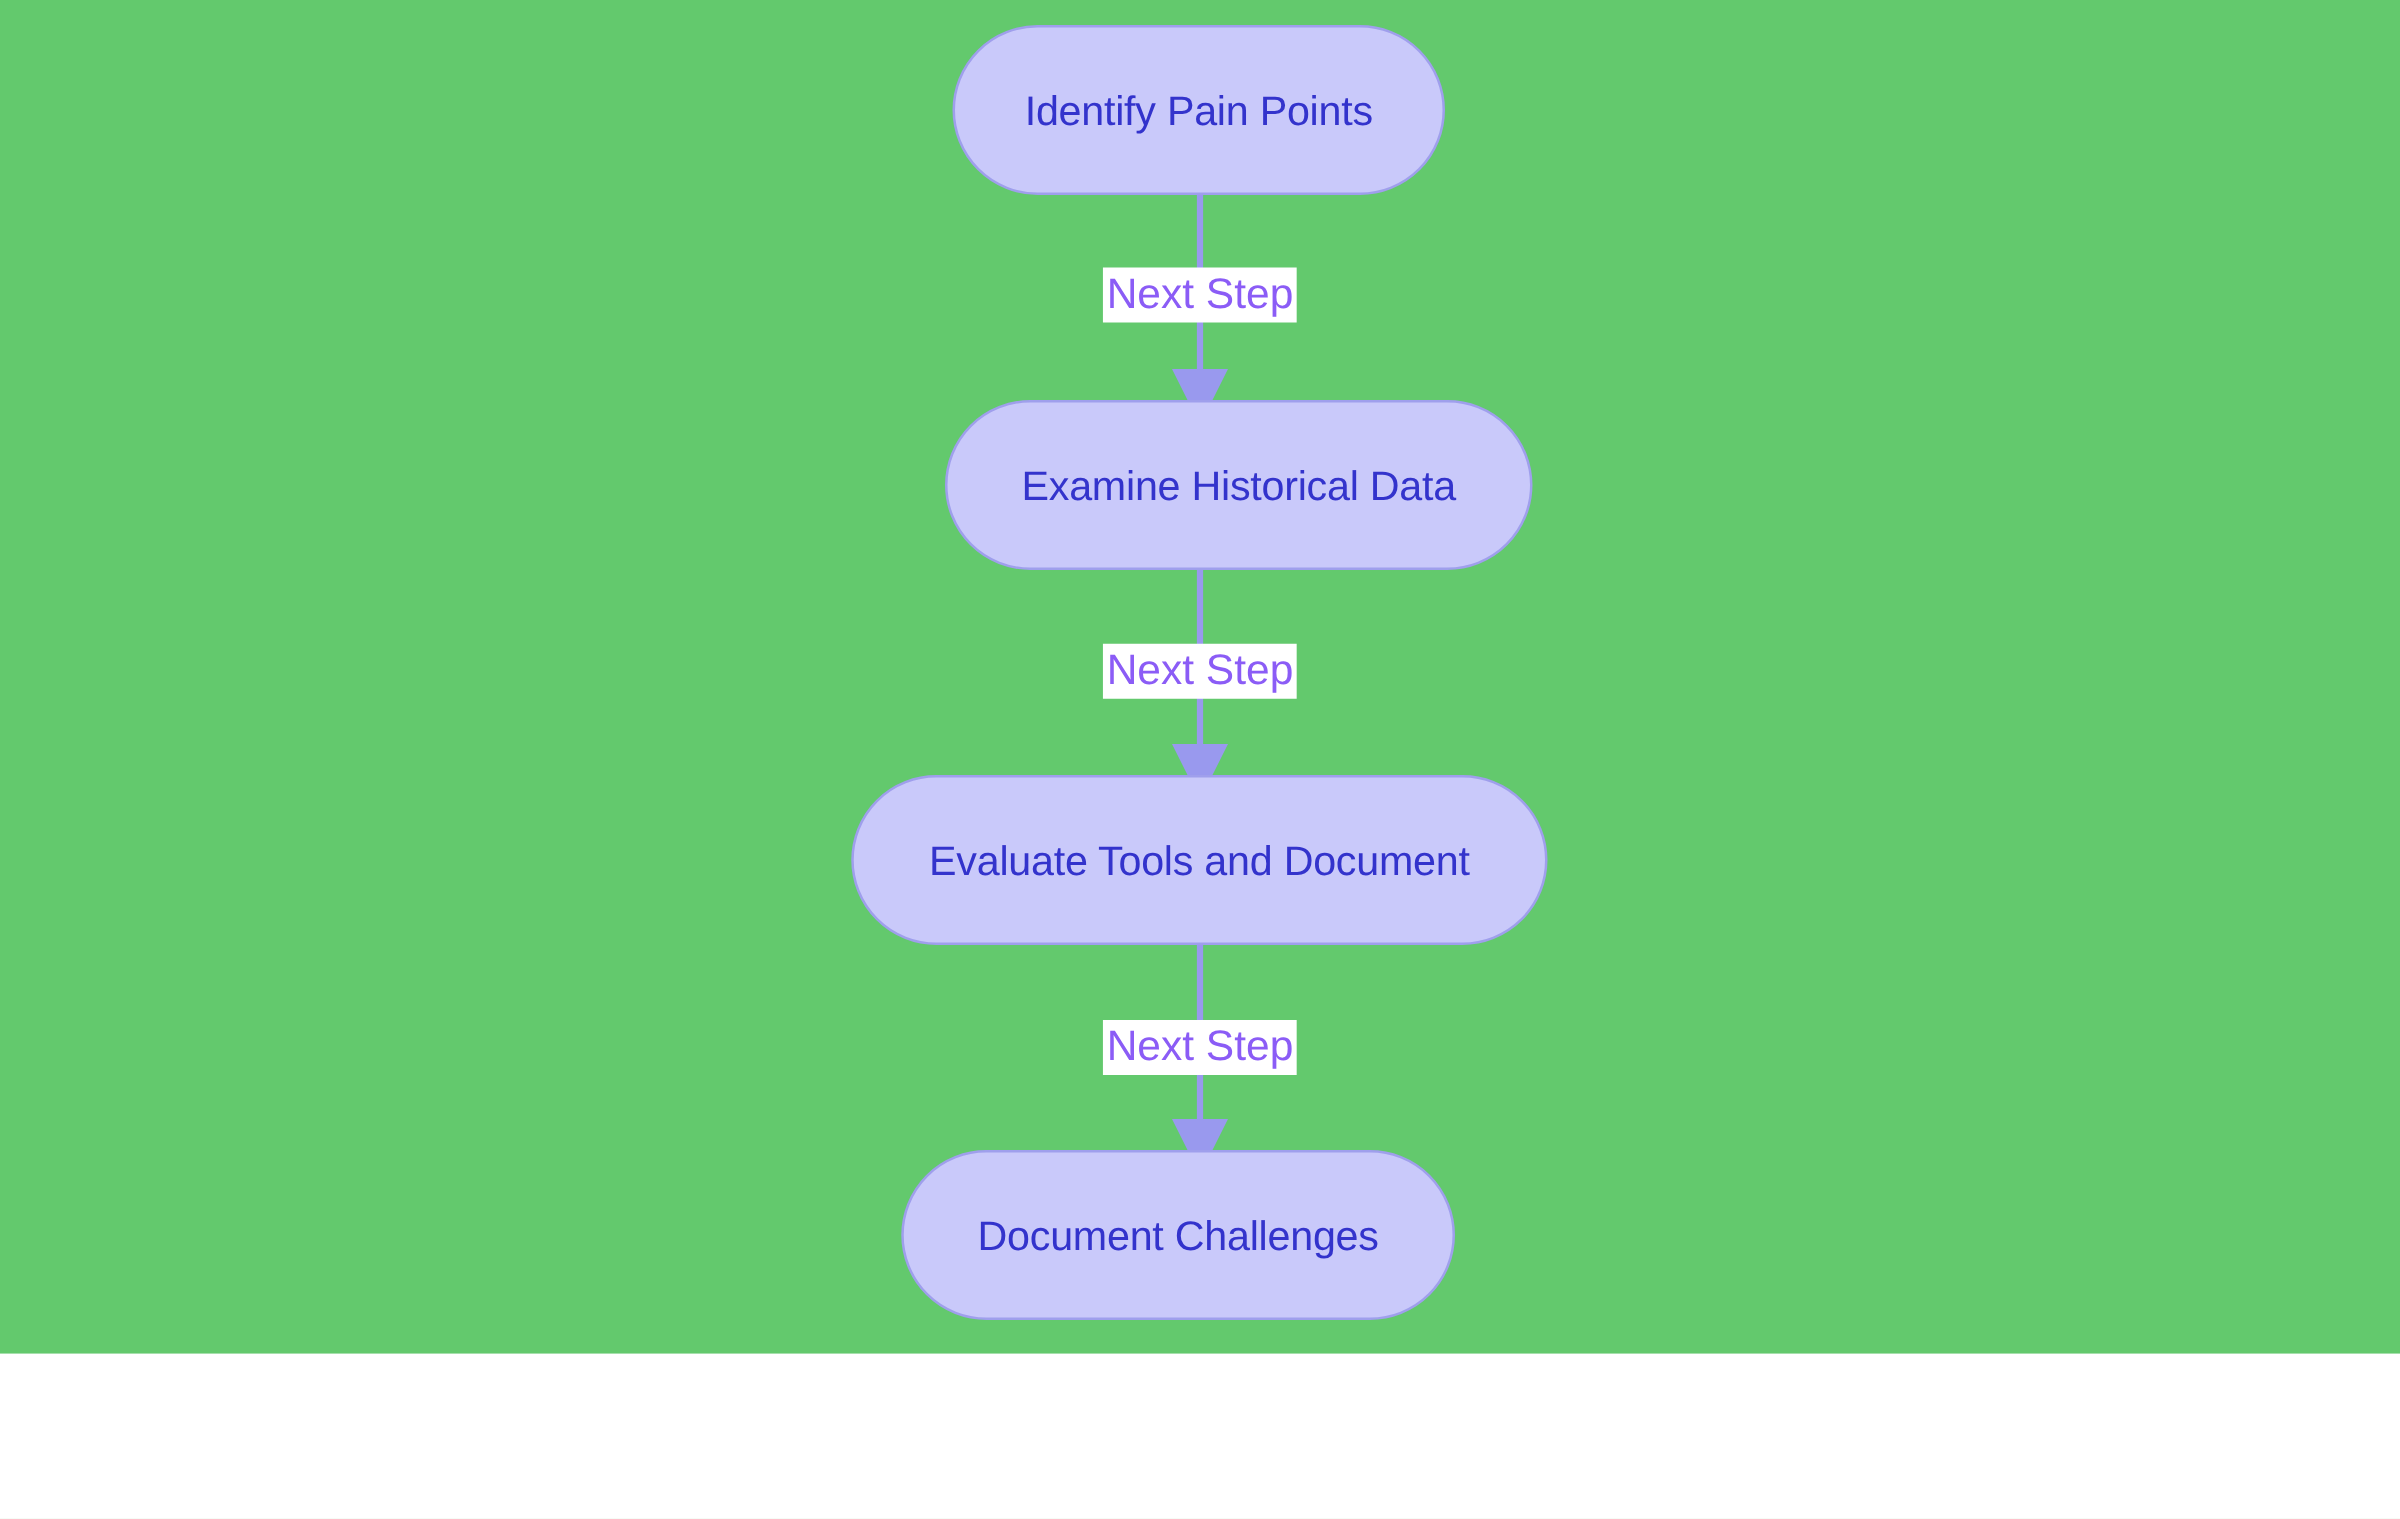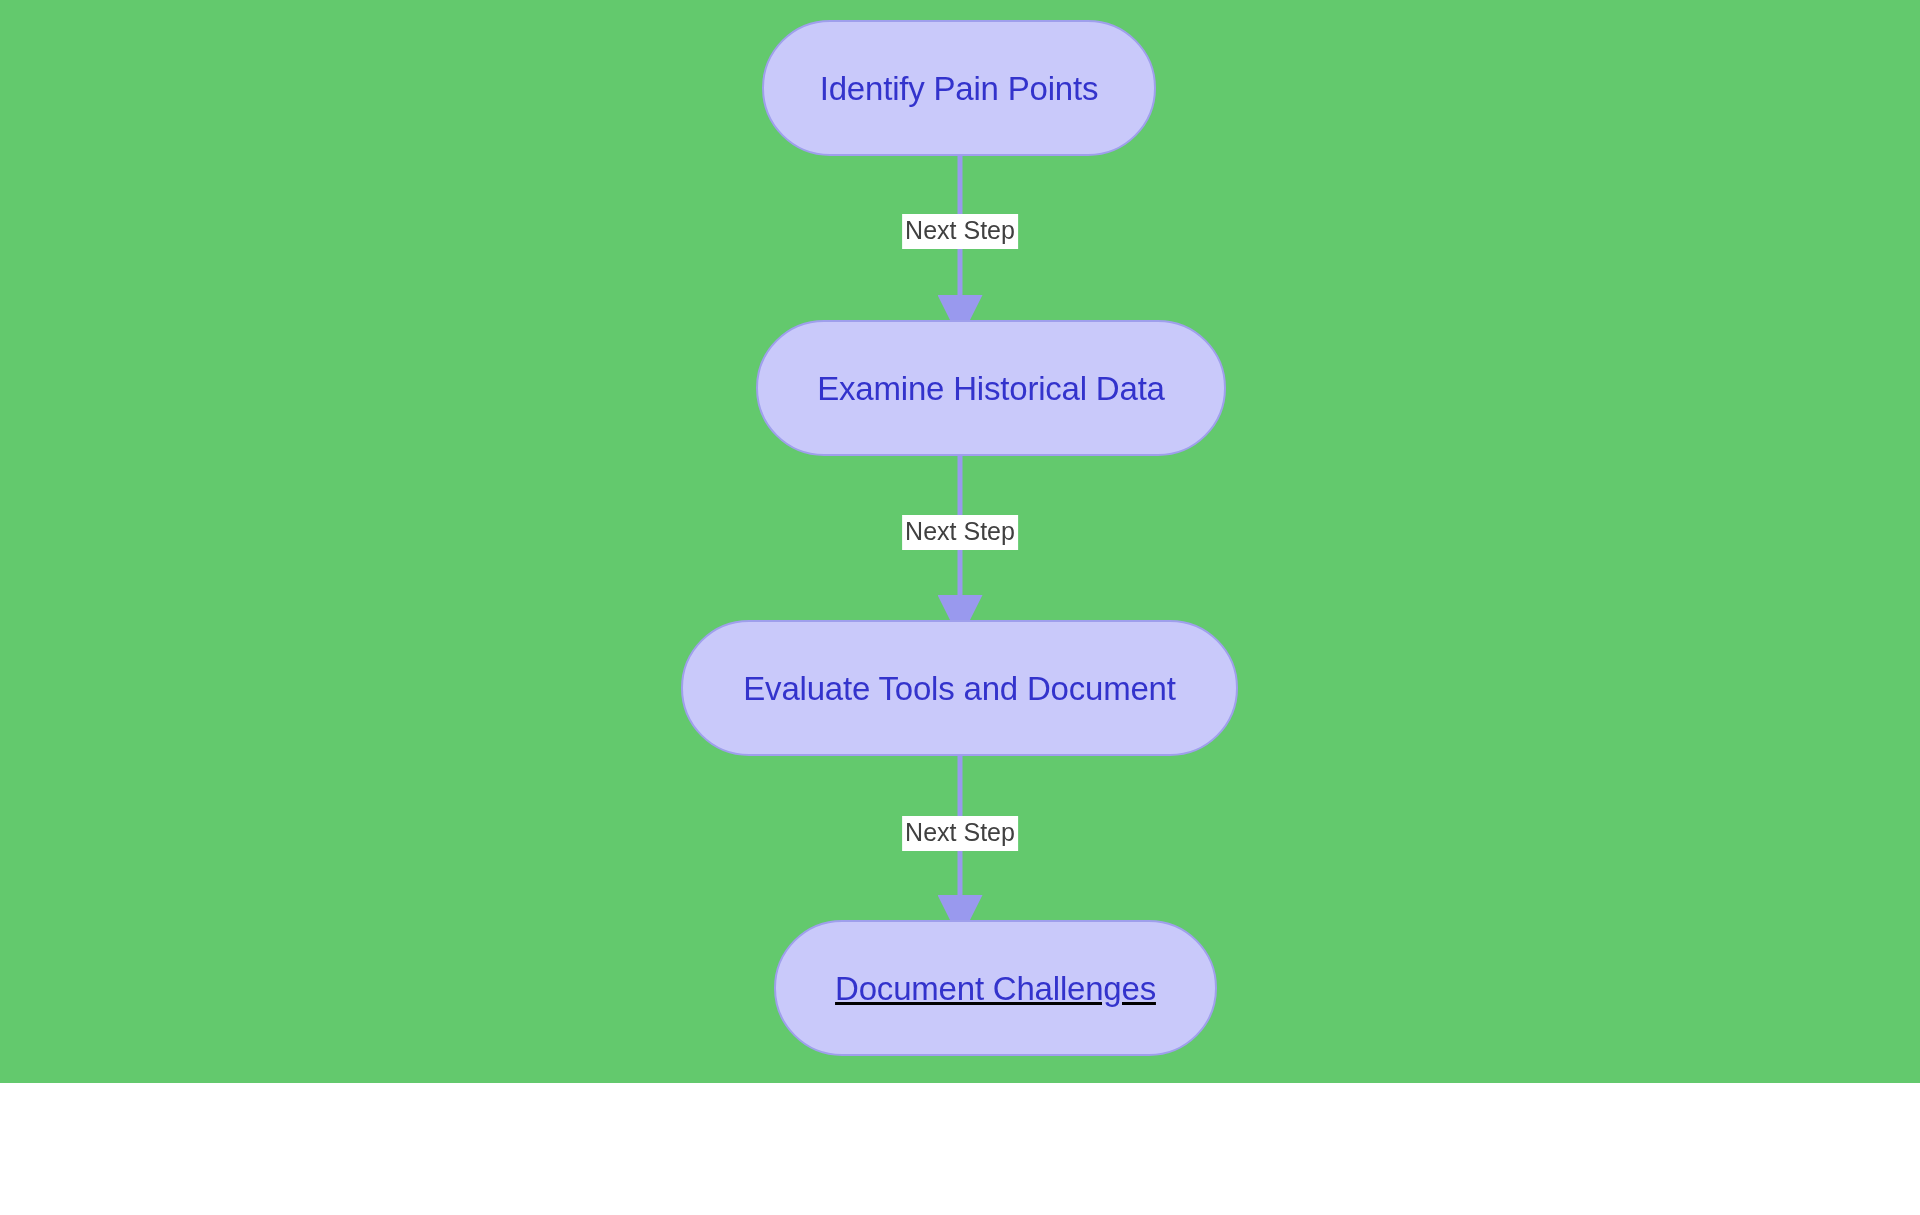--- a/index.html
+++ b/index.html
@@ -54,28 +54,28 @@
     font-size: 33px;
     font-weight: 400;
     letter-spacing: -0.2px;
     white-space: nowrap;
     line-height: 1;
   }
 
   #node-0 { left: 762px;  top: 20px;  width: 394px; height: 136px; }
   #node-1 { left: 756px;  top: 320px; width: 470px; height: 136px; }
   #node-2 { left: 681px;  top: 620px; width: 557px; height: 136px; }
-  #node-3 { left: 774px;  top: 920px; width: 443px; height: 136px; text-decoration: underline; }
+  #node-3 { left: 721px;  top: 920px; width: 443px; height: 136px; }
 
   
   .edge-label {
     position: absolute;
     background: #ffffff;
-    color: #404040;
-    font-size: 25px;
+    color: #8b5cf6;
+    font-size: 34px;
     line-height: 1;
     padding: 4px 3px 6px 3px;
     white-space: nowrap;
     transform: translateX(-50%);
   }
   #edge-label-0 { left: 960px; top: 214px; }
   #edge-label-1 { left: 960px; top: 515px; }
   #edge-label-2 { left: 960px; top: 816px; }
 
   

